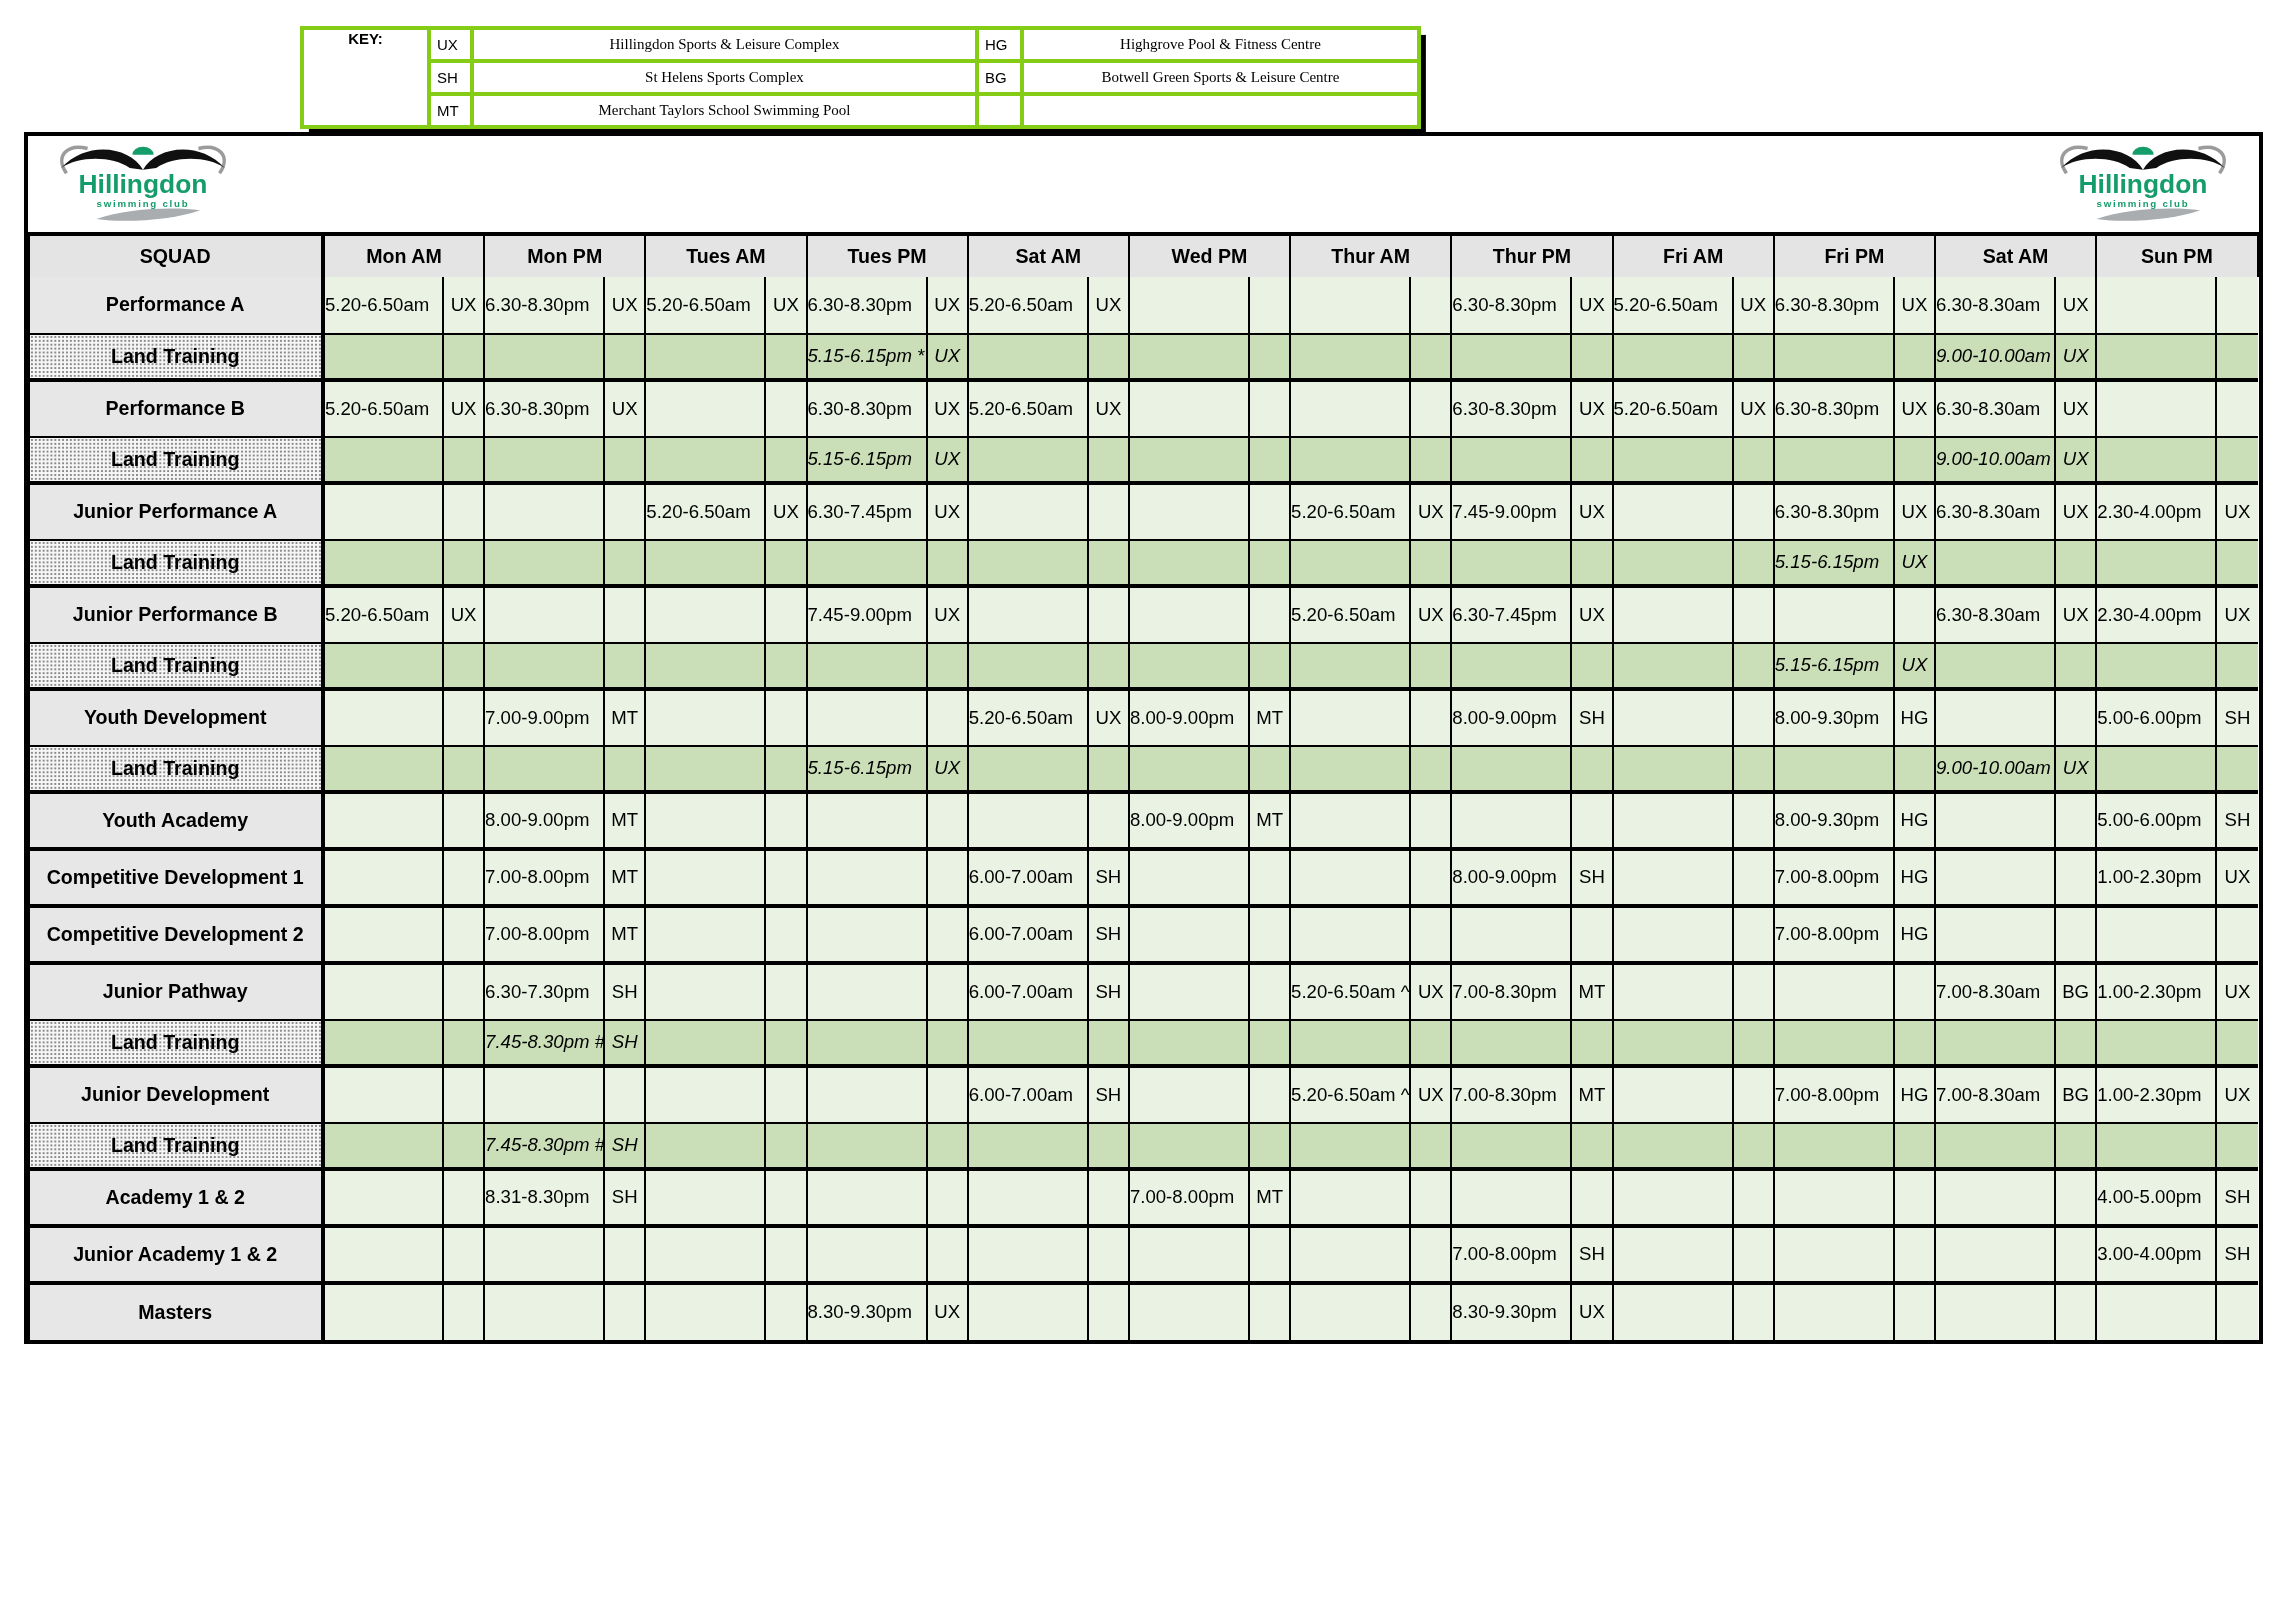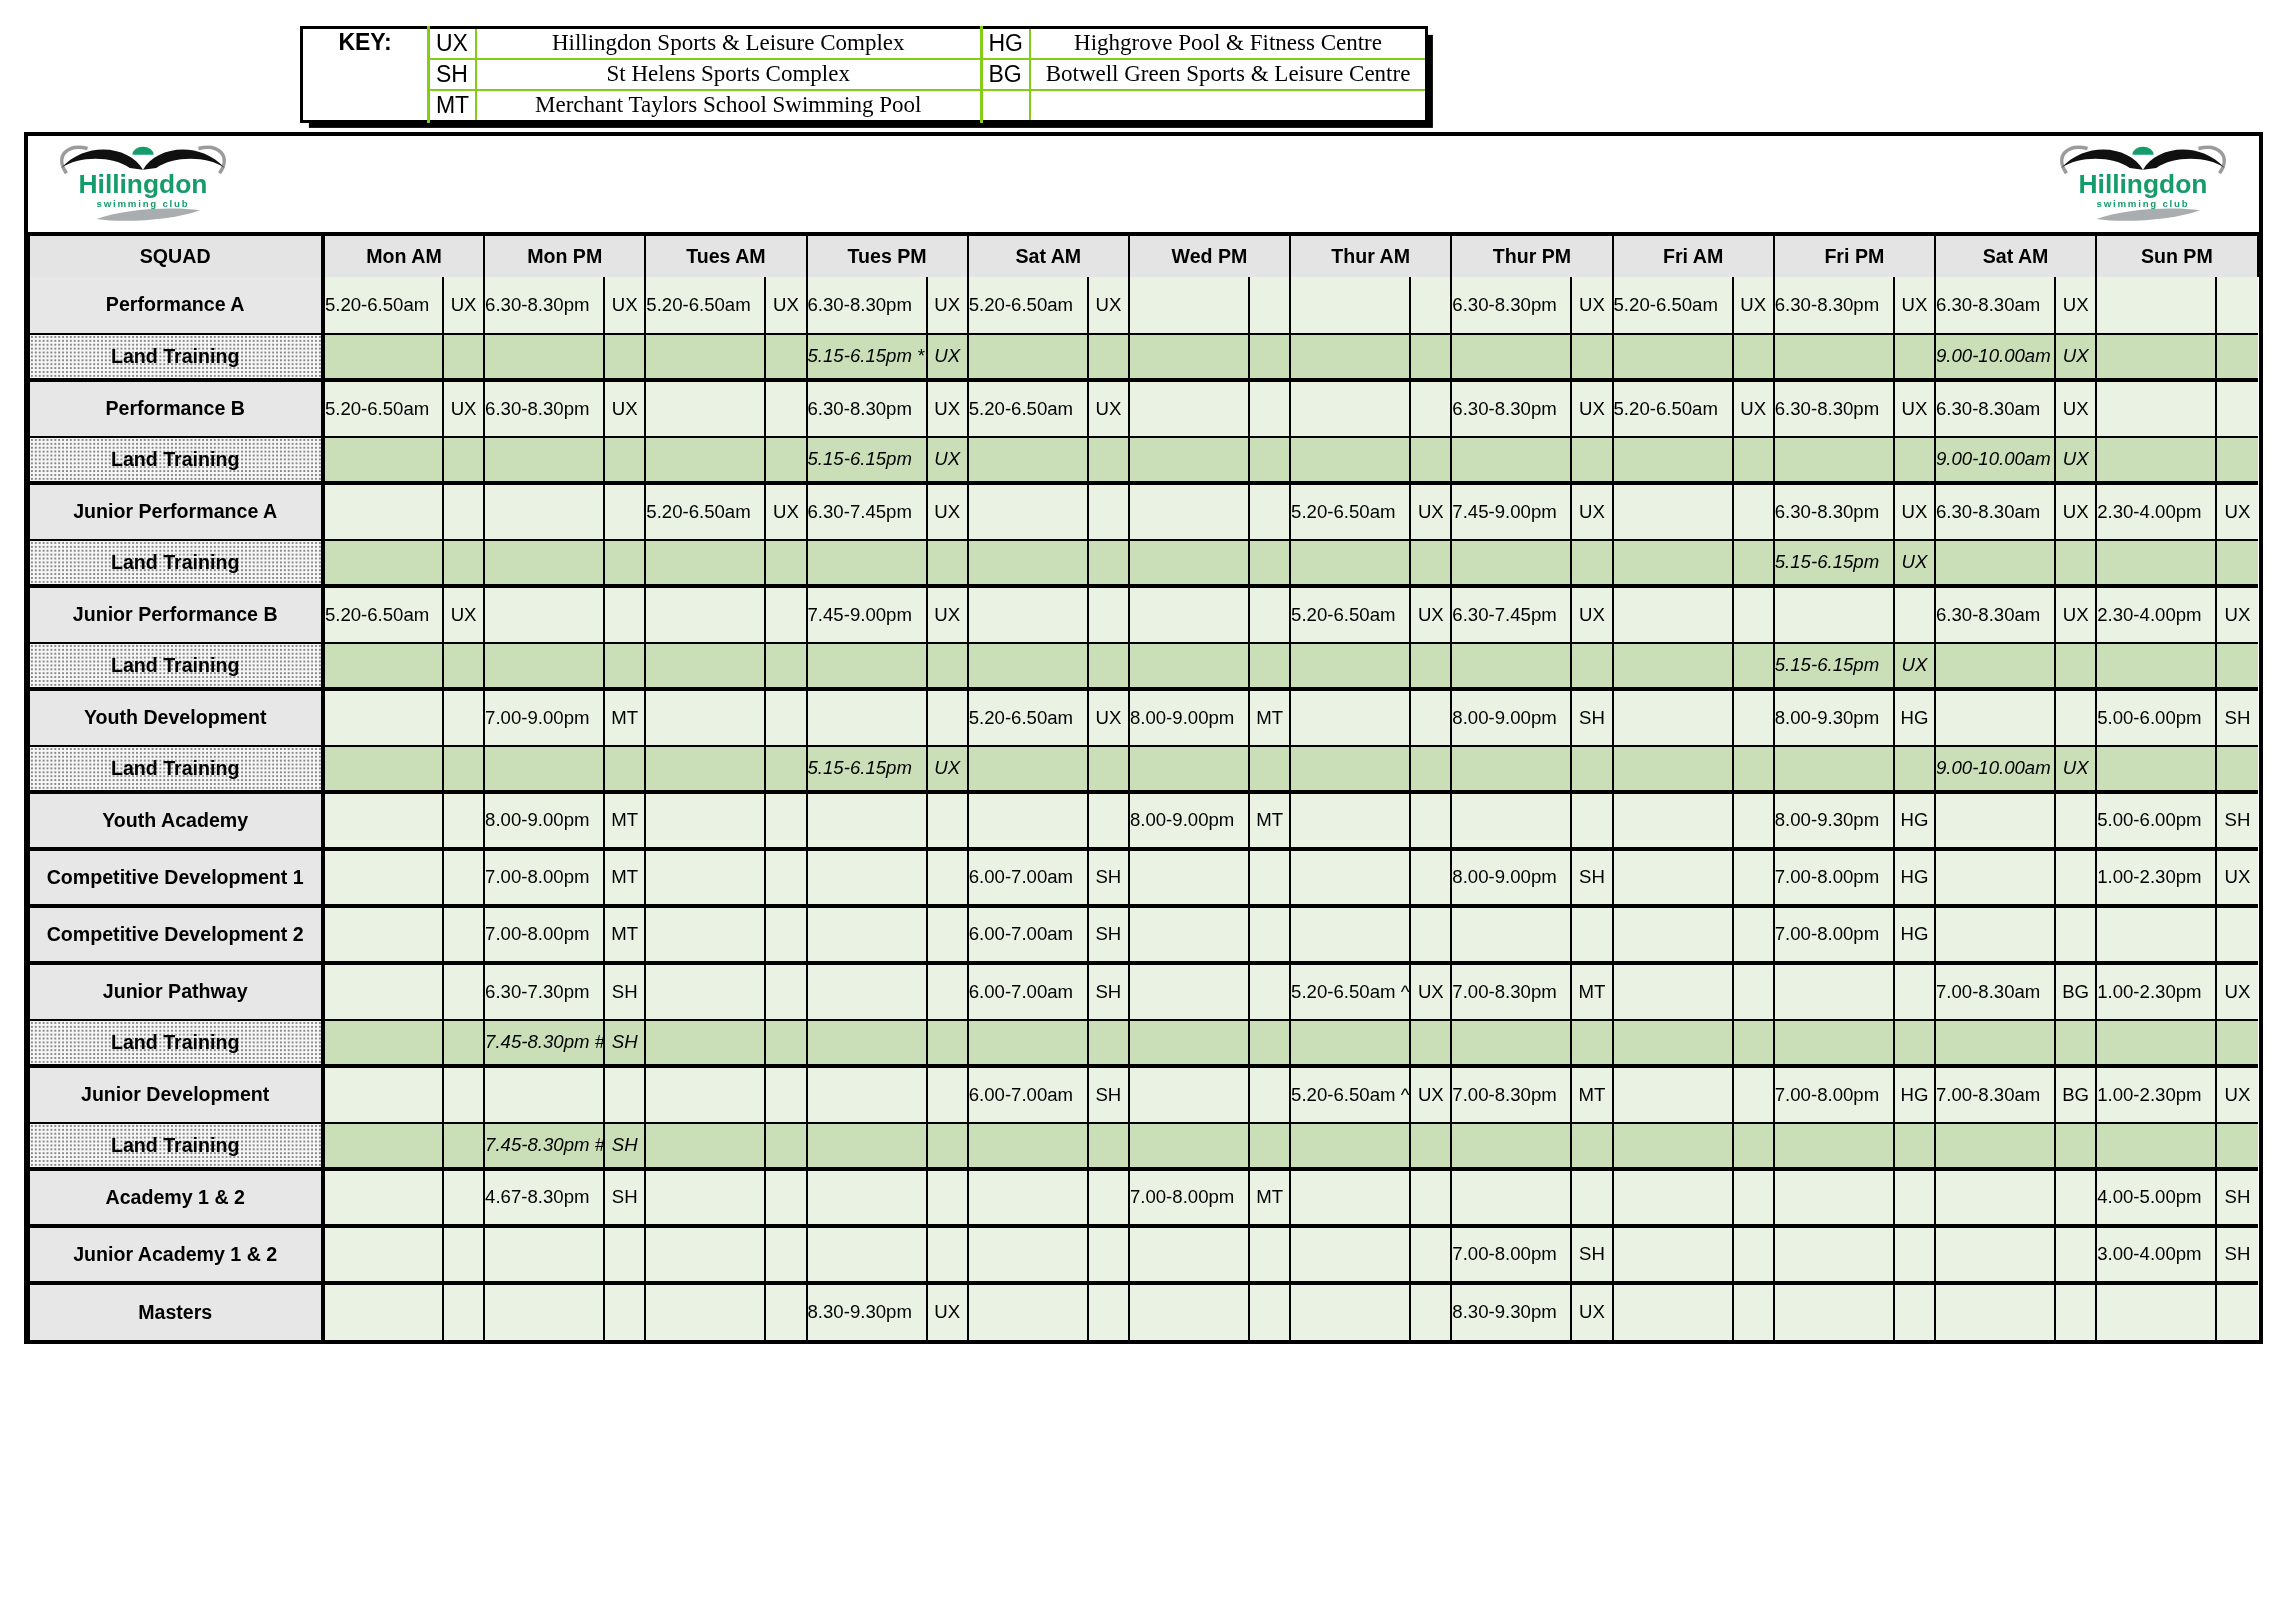--- a/index.html
+++ b/index.html
@@ -35,21 +35,21 @@
   .c-time{background:var(--session-green,#eaf2e3);font-size:18.6px;text-align:left;padding-left:5.9px;border-left-width:4.9px;}
   .c-venue{background:var(--session-green,#eaf2e3);font-size:18.6px;text-align:center;}
   tr.land .c-time,tr.land .c-venue{background:var(--land-green,#cadfb8);font-style:italic;}
   .timetable td:last-child{border-right-width:0;}
   .timetable tr:last-child>*{border-bottom-width:0;}
 
   
   table.key-table{border-collapse:collapse;table-layout:fixed;margin:25.5px 0 0 300px;
                   border:3.9px solid #000;box-shadow:6.9px 6.9px 0 -2px #000;background:#fff;}
   .kw-label{width:127px}.kw-code1{width:43px}.kw-name1{width:505px}.kw-code2{width:45px}.kw-name2{width:397px}
-  .key-table th,.key-table td{border:2px solid #84cc16;height:29px;font-size:23px;padding:0 5.9px;white-space:nowrap;overflow:hidden;}
+  .key-table th,.key-table td{border:4px solid #84cc16;height:29px;font-size:15px;padding:0 5.9px;white-space:nowrap;overflow:hidden;}
   .key-label{font-weight:bold;vertical-align:top;text-align:center;border-right-width:3.9px !important;padding-top:2px;}
   .kcode{text-align:left;font-weight:normal;}
   .kname-l{border-right-width:3.9px !important;}
   .kname{text-align:center;font-family:Liberation Serif, serif;}
 
   
   .footnotes{margin:15.7px 0 0 35px;font-style:italic;font-size:20.6px;line-height:28px;}
   .footnote{white-space:pre-wrap;}
 </style>
 </head>
@@ -587,21 +587,21 @@
             <td class="c-venue v-end"></td>
             <td class="c-time"></td>
             <td class="c-venue v-end"></td>
             <td class="c-time"></td>
             <td class="c-venue v-end"></td>
           </tr>
           <tr class="squad">
             <th class="c-label">Academy 1 &amp; 2</th>
             <td class="c-time"></td>
             <td class="c-venue v-end"></td>
-            <td class="c-time">4.67-8.30pm</td>
+            <td class="c-time">8.31-8.30pm</td>
             <td class="c-venue v-end">SH</td>
             <td class="c-time"></td>
             <td class="c-venue v-end"></td>
             <td class="c-time"></td>
             <td class="c-venue v-end"></td>
             <td class="c-time"></td>
             <td class="c-venue v-end"></td>
             <td class="c-time">7.00-8.00pm</td>
             <td class="c-venue v-end">MT</td>
             <td class="c-time"></td>

